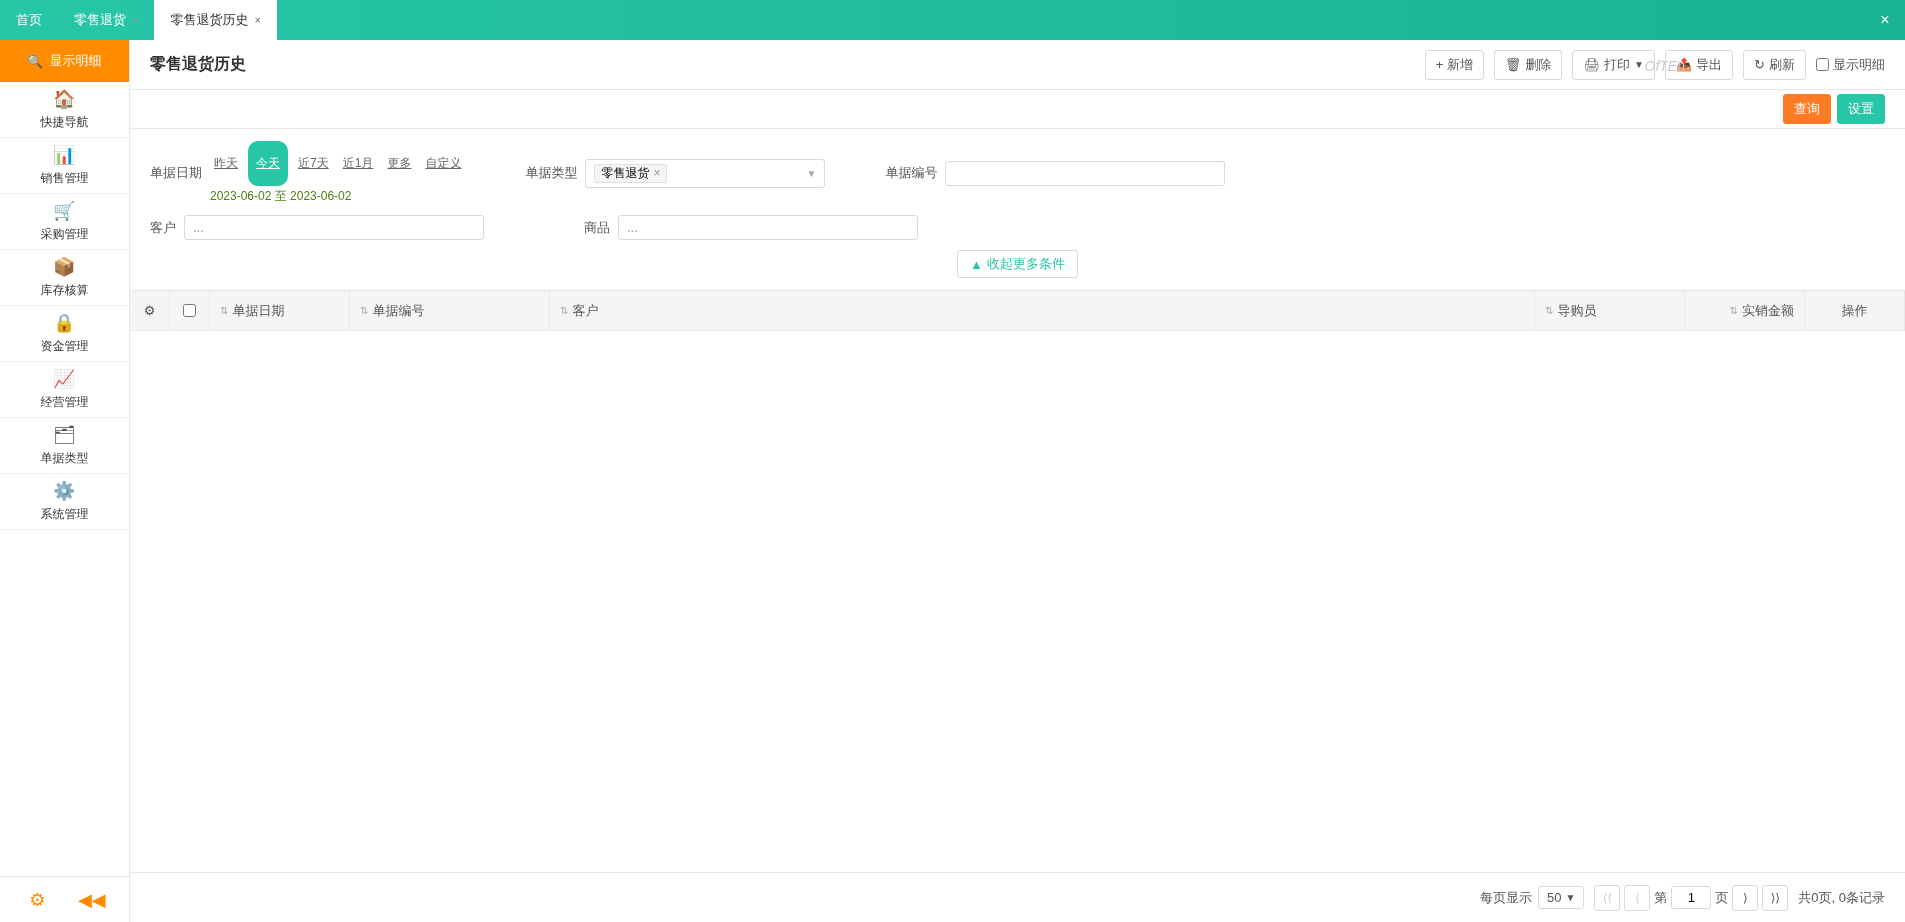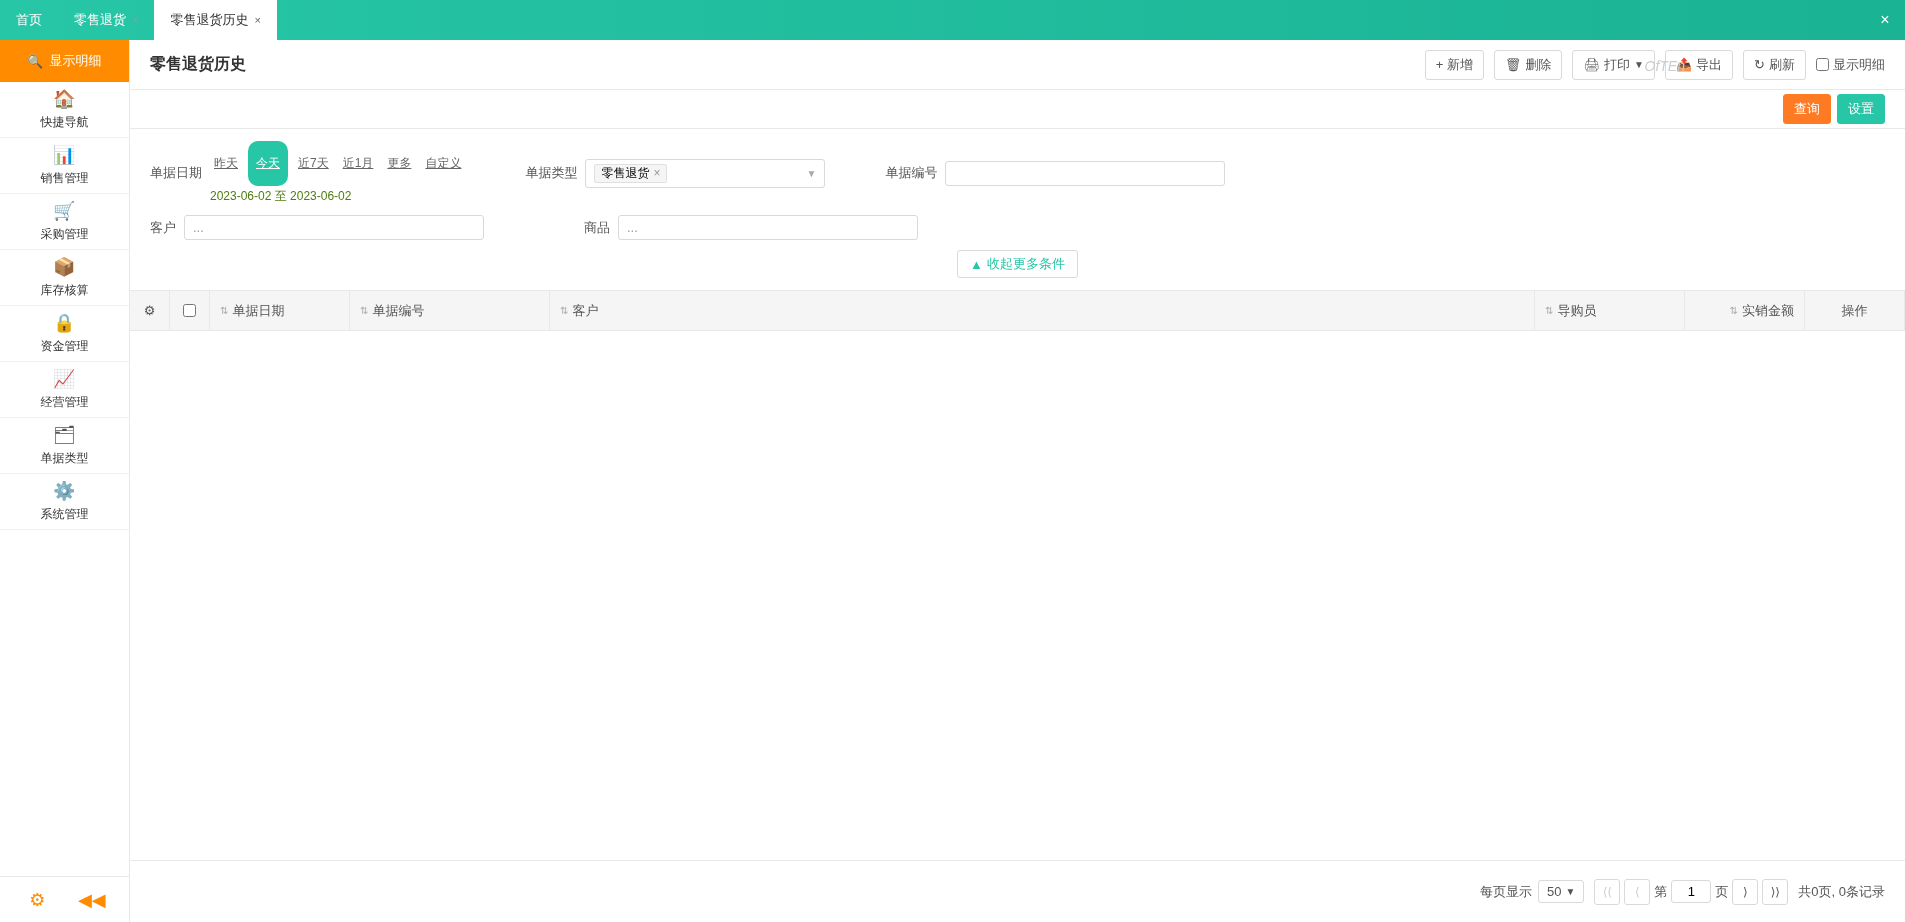--- a/index.html
+++ b/index.html
@@ -327,21 +327,21 @@
       font-size: 14px;
     }
     .empty-icon {
       width: 100px;
       height: 90px;
       margin-bottom: 16px;
     }
 
     
     .pagination-bar {
-      height: 62px;
+      height: 50px;
       background: #fff;
       border-top: 1px solid #e8e8e8;
       display: flex;
       align-items: center;
       justify-content: flex-end;
       padding: 0 20px;
       gap: 10px;
       flex-shrink: 0;
       font-size: 13px;
       color: #555;

